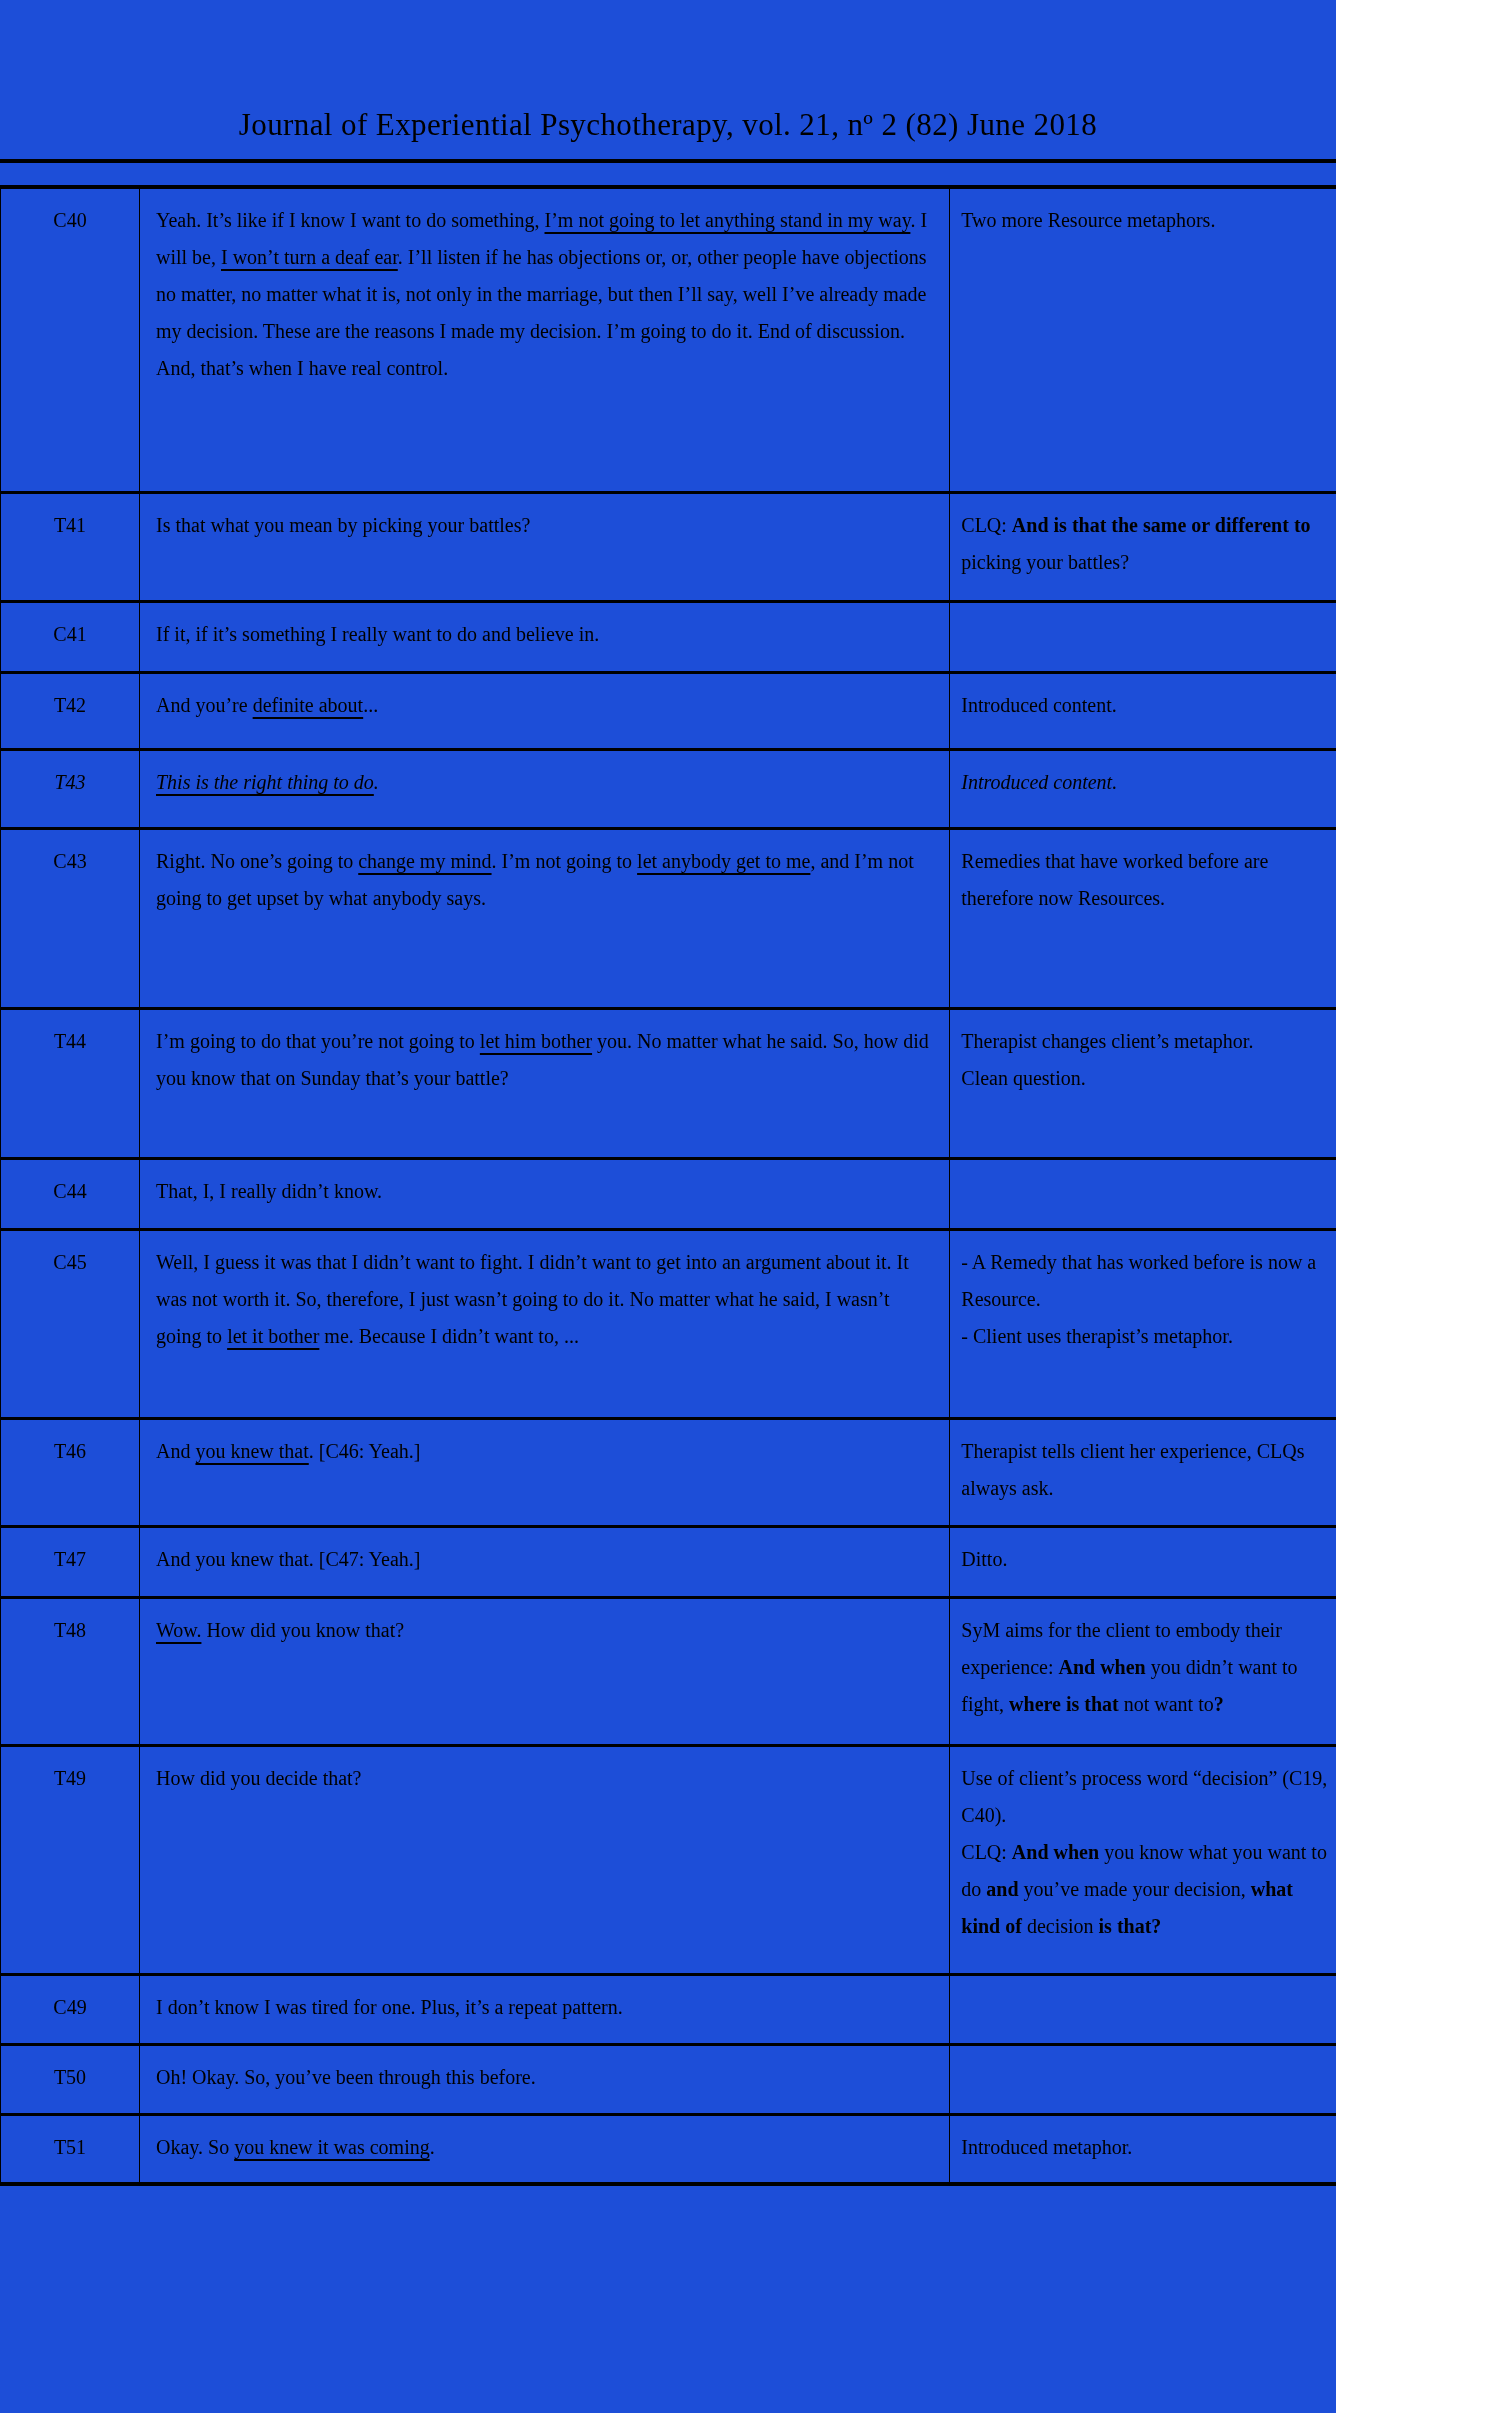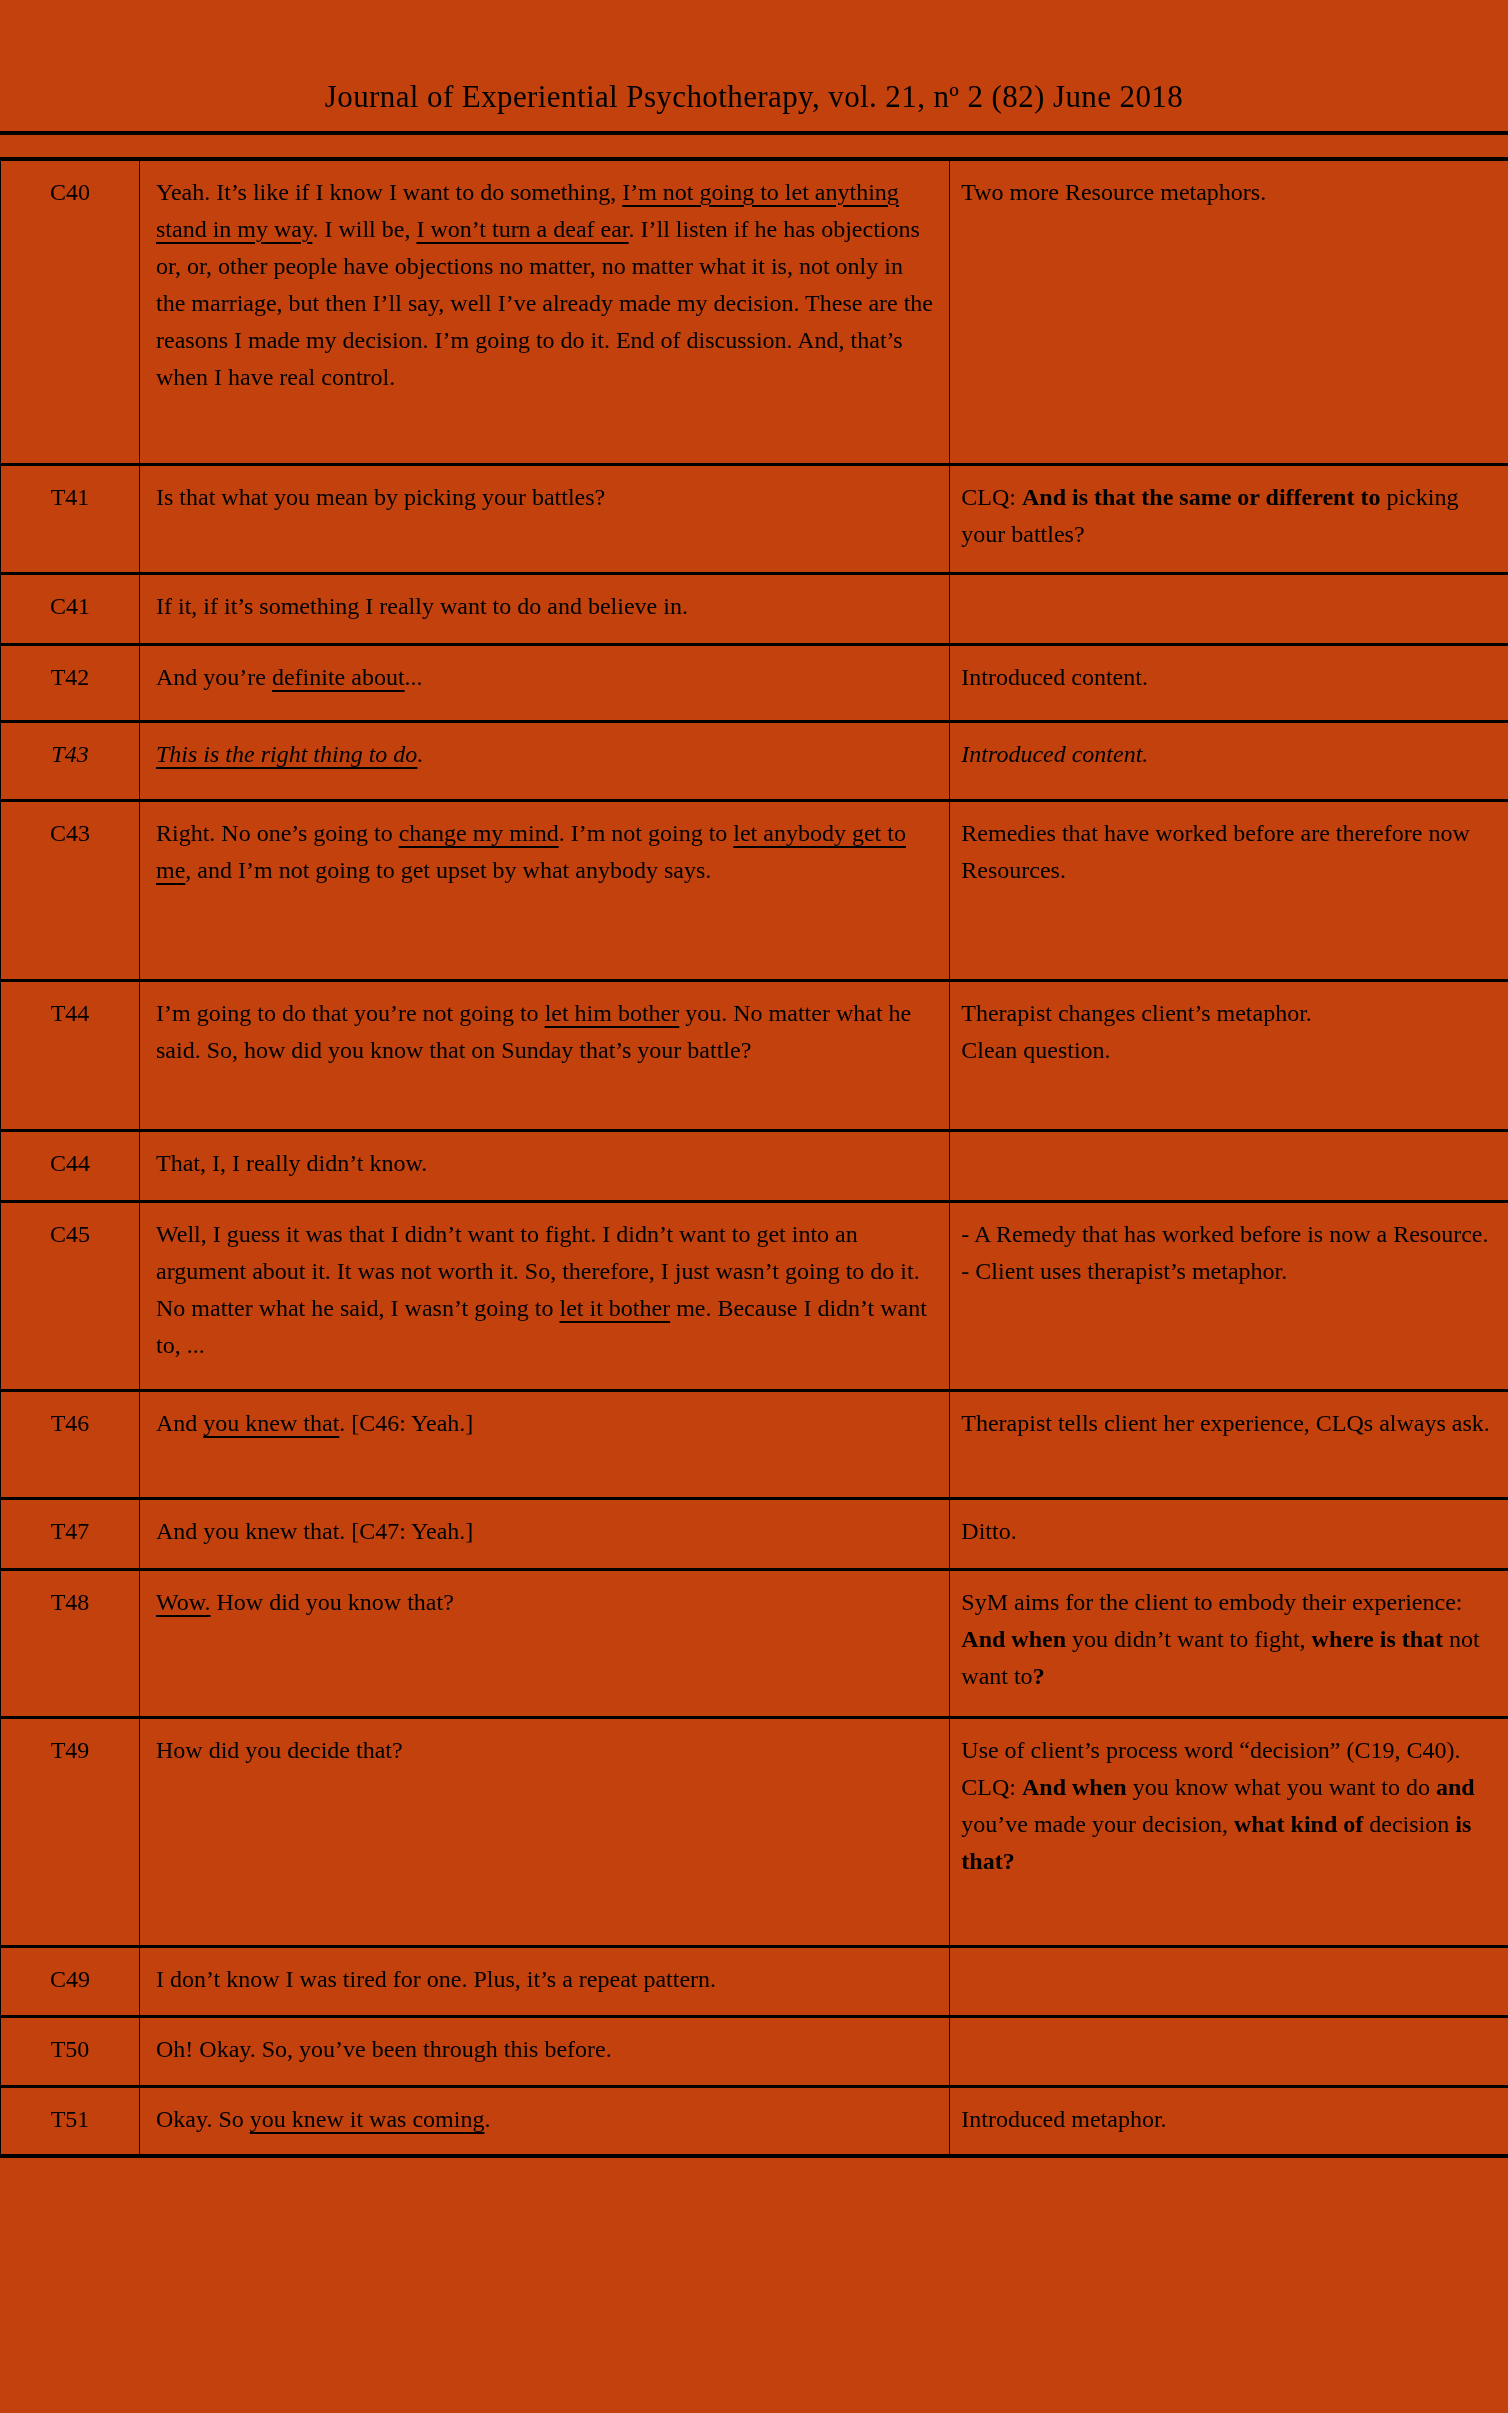--- a/index.html
+++ b/index.html
@@ -2,27 +2,27 @@
 <html style="font-size:13px"><head>
 <meta charset="utf-8">
 <style>
   html, body {
     margin: 0;
     padding: 0;
     background: #ffffff;
   }
   .page {
     position: relative;
-    width: 1508px;
+    width: 1336px;
     min-height: 2413px;
-    background: #c2410c;
+    background: #1d4ed8;
     color: #000000;
     font-family: "Liberation Serif", "DejaVu Serif", serif;
     box-sizing: border-box;
-    padding-top: 78px;
+    padding-top: 106px;
   }
   .title {
     text-align: center;
     font-size: 31px;
     line-height: 1.25;
     letter-spacing: 0.4px;
     white-space: nowrap;
   }
   .rule {
     height: 3.2px;
@@ -38,21 +38,21 @@
     border-top: 4.9px solid #000000;
     border-bottom: 4.9px solid #000000;
     border-left: 1.6px solid #000000;
   }
   col.c1 { width: 139px; }
   col.c2 { width: 810px; }
   col.c3 { width: auto; }
   td {
     vertical-align: top;
     border-bottom: 3.2px solid #000000;
-    font-size: 24px;
+    font-size: 20px;
     line-height: 37px;
     padding: 13px 9.7px 16px 13px;
   }
   tr:last-child td { border-bottom: none; }
   td.id-cell {
     text-align: center;
     padding-left: 3.2px;
     padding-right: 3.2px;
   }
   td.tr-cell {

